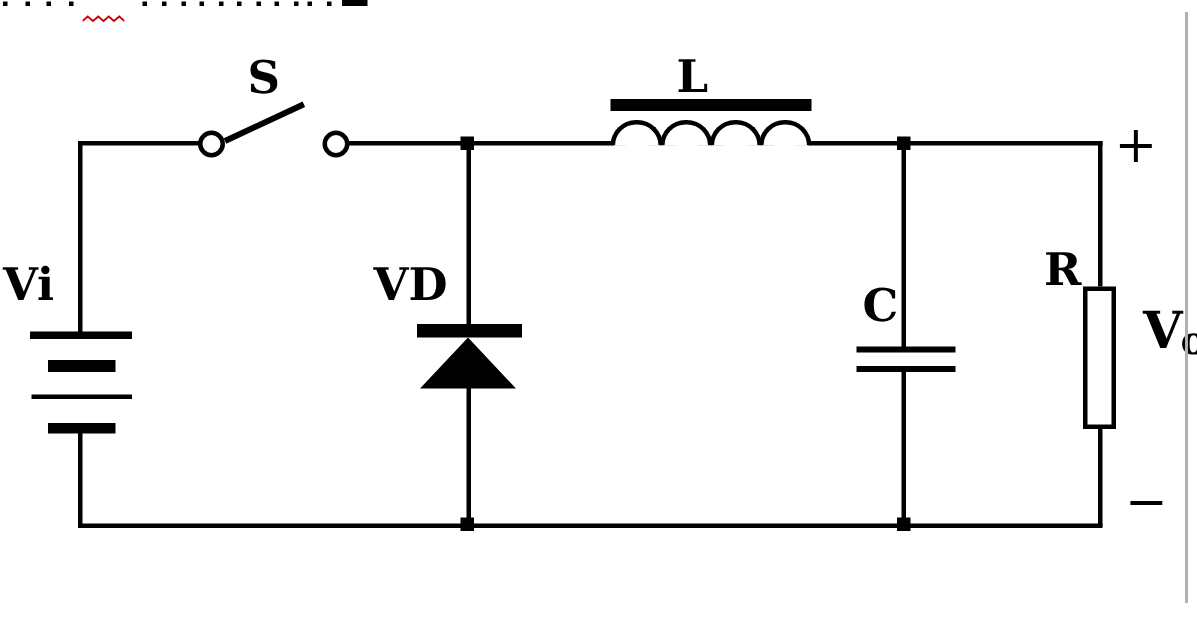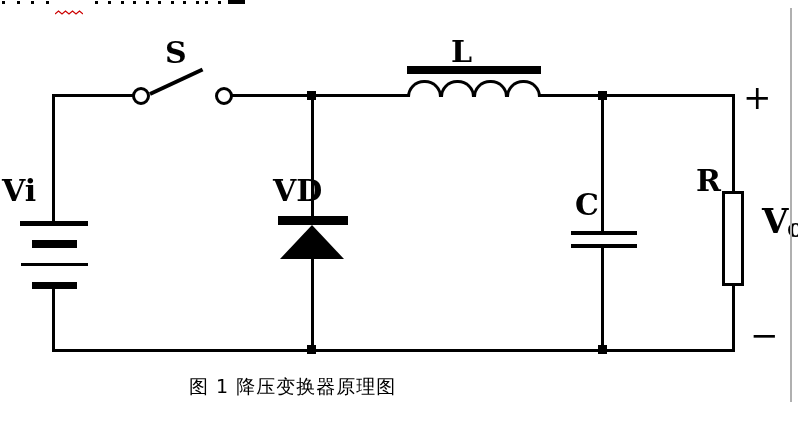--- a/index.html
+++ b/index.html
@@ -87,21 +87,21 @@
     <div class="term" style="left:215px;top:87px"></div>
   </div>
   <div class="lbl" style="left:165px;top:38px">S</div>
 
   <div>
     <div class="w" style="left:311px;top:94px;width:3px;height:125px"></div>
     <div class="w" style="left:278px;top:216px;width:70px;height:9px"></div>
     <div class="tri" style="left:280px;top:225px"></div>
     <div class="w" style="left:311px;top:257px;width:3px;height:94px"></div>
   </div>
-  <div class="lbl" style="left:273px;top:176px">VD</div>
+  <div class="lbl" style="left:249px;top:176px">VD</div>
 
   <div>
     <div class="w" style="left:407px;top:66px;width:134px;height:8px"></div>
     <div class="arc" style="left:407px;top:80px"></div>
     <div class="arc" style="left:440px;top:80px"></div>
     <div class="arc" style="left:473px;top:80px"></div>
     <div class="arc" style="left:506px;top:80px"></div>
   </div>
   <div class="lbl" style="left:451px;top:37px">L</div>
 
@@ -119,17 +119,16 @@
   <div class="sign" style="left:743px;top:80px">+</div>
   <div class="sign" style="left:750px;top:318px">−</div>
   <div class="lbl" style="left:762px;top:204px;font-size:34px">V</div>
   <div class="lbl" style="left:787px;top:215px;font-size:26px">o</div>
 
   <div class="dot" style="left:307px;top:91px"></div>
   <div class="dot" style="left:598px;top:91px"></div>
   <div class="dot" style="left:307px;top:345px"></div>
   <div class="dot" style="left:598px;top:345px"></div>
 
-  <div class="caption">图 1 降压变换器原理图</div>
 
   <div class="edge"></div>
 
 </div>
 
 </body></html>

